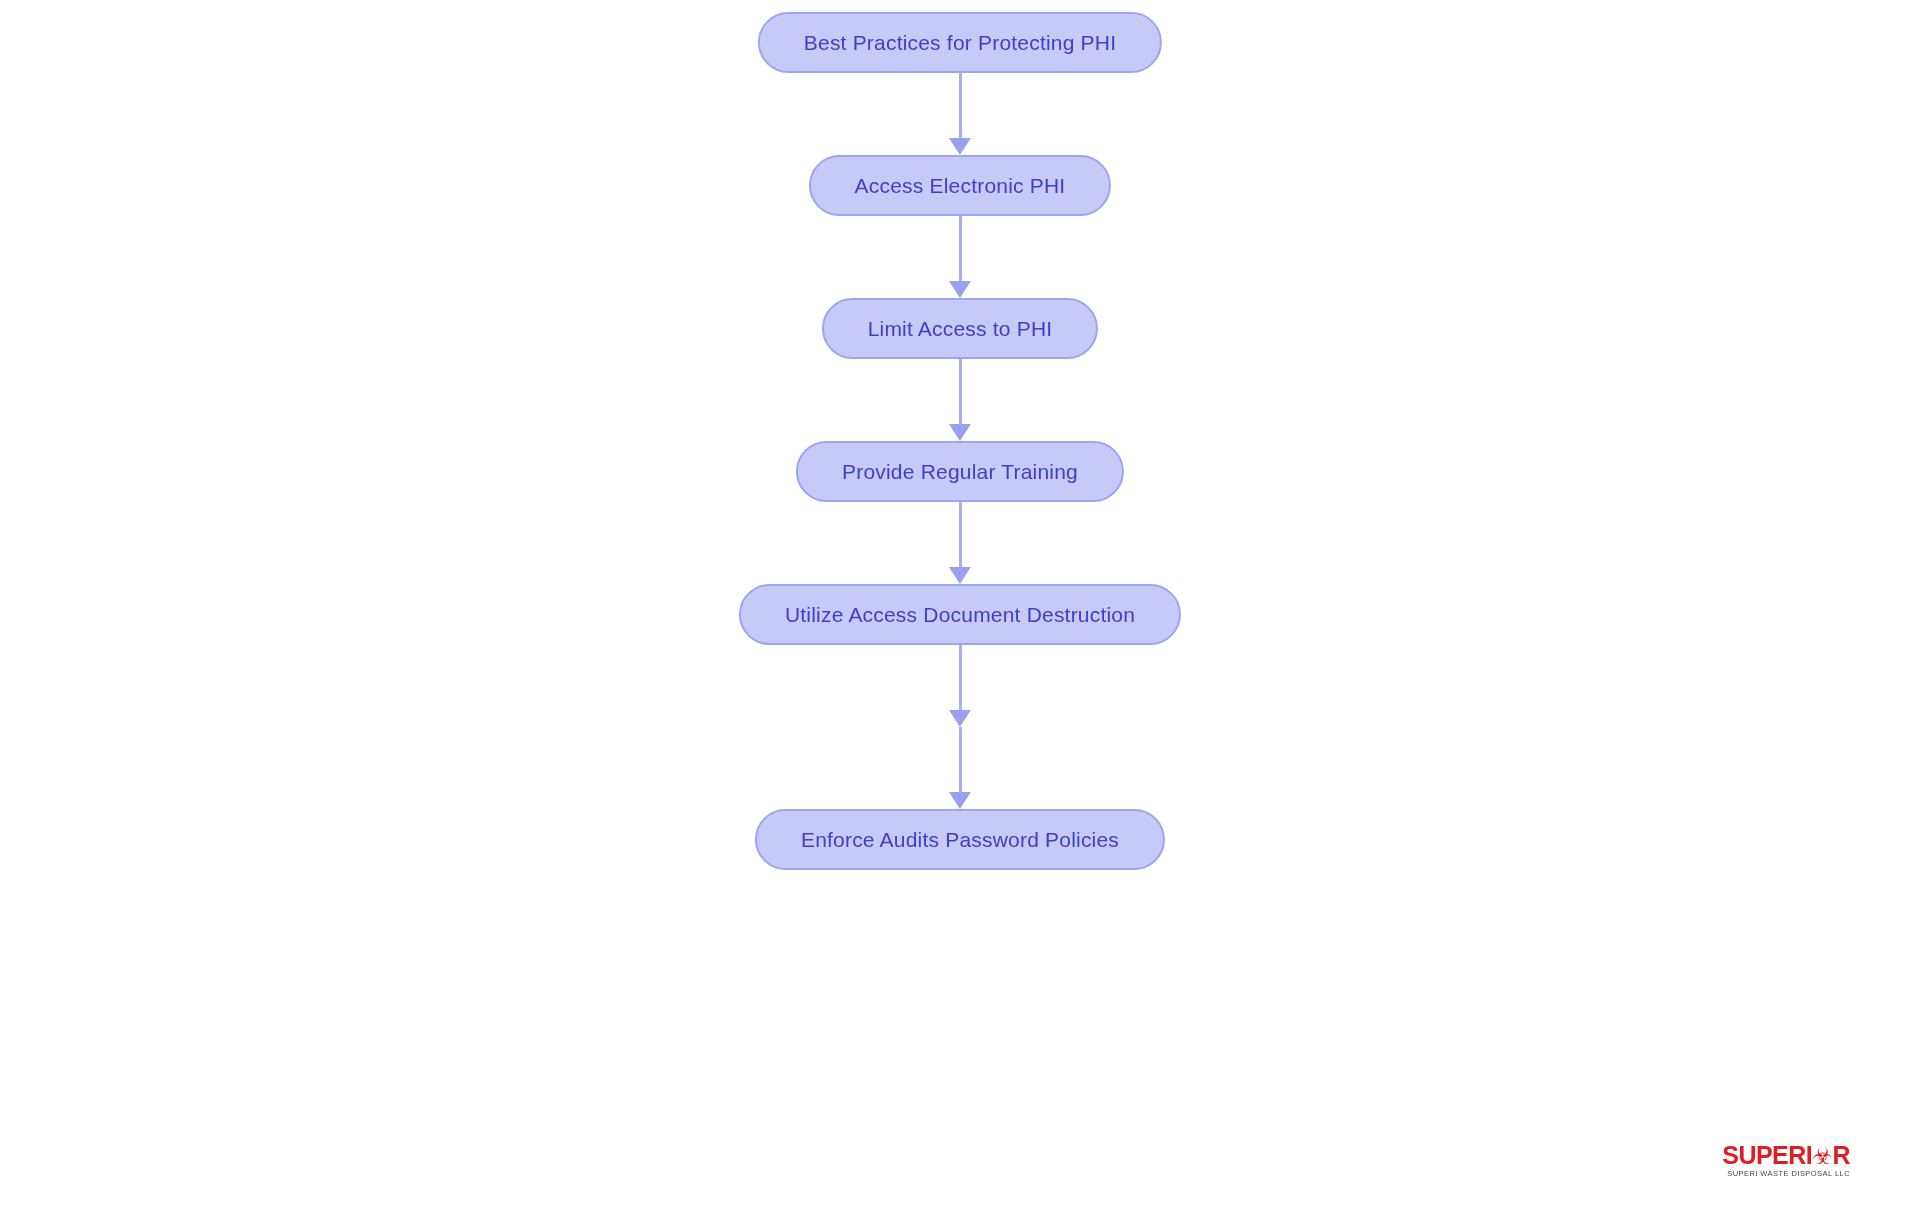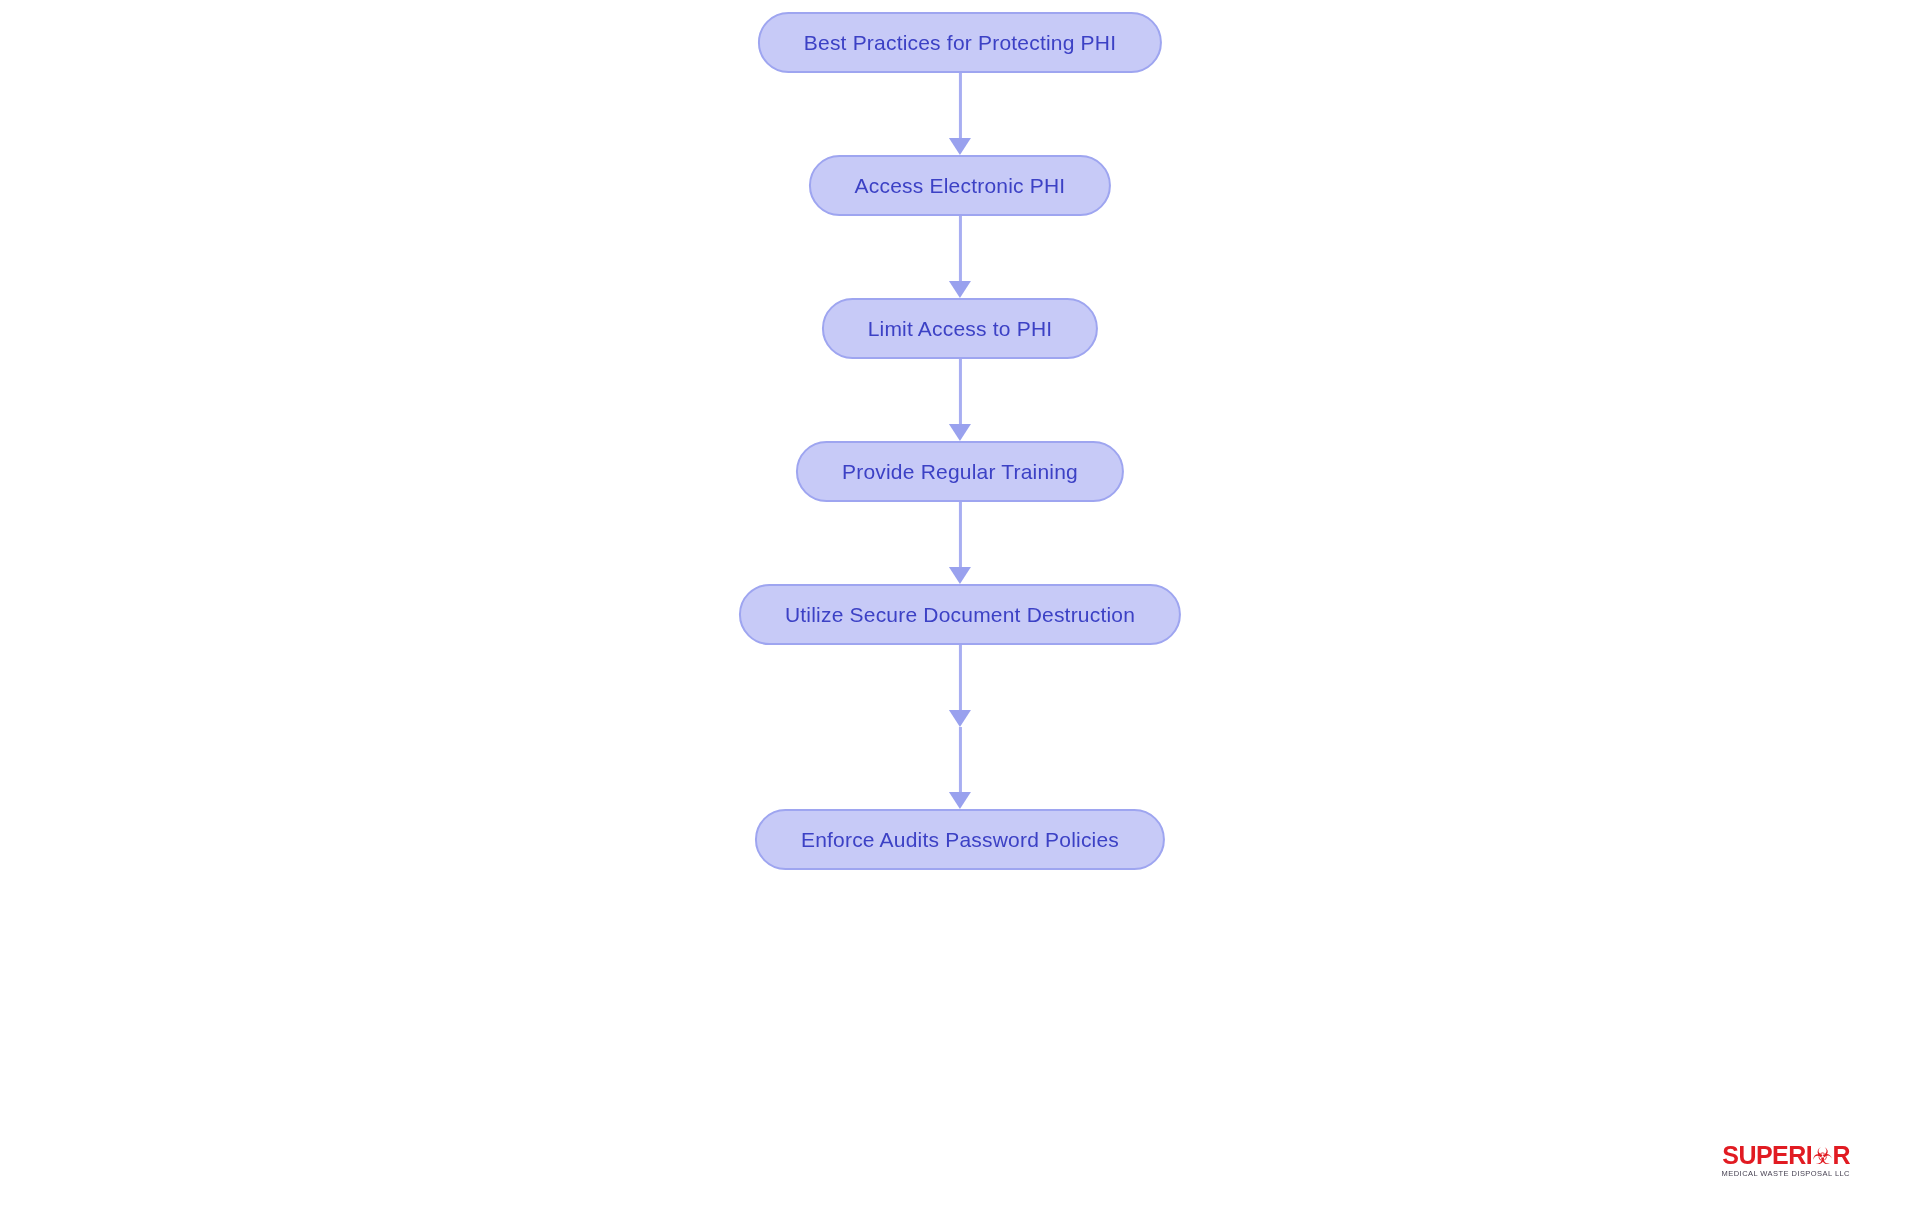--- a/index.html
+++ b/index.html
@@ -95,30 +95,30 @@
       <div class="node">Limit Access to PHI</div>
       <div class="connector">
         <div class="line"></div>
         <div class="head"></div>
       </div>
       <div class="node">Provide Regular Training</div>
       <div class="connector">
         <div class="line"></div>
         <div class="head"></div>
       </div>
-      <div class="node">Utilize Secure Document Destruction</div>
+      <div class="node">Utilize Access Document Destruction</div>
       <div class="connector">
         <div class="line"></div>
         <div class="head"></div>
       </div>
       <div class="connector">
         <div class="line"></div>
         <div class="head"></div>
       </div>
       <div class="node">Enforce Audits Password Policies</div>
     </div>
 
   <div class="logo">
     <div class="logo-brand"><span>SUPERI</span><span class="bio">☣</span><span>R</span></div>
-    <div class="logo-tagline">MEDICAL WASTE DISPOSAL LLC</div>
+    <div class="logo-tagline">SUPERI WASTE DISPOSAL LLC</div>
   </div>
 
 </div>
 
 </body></html>

